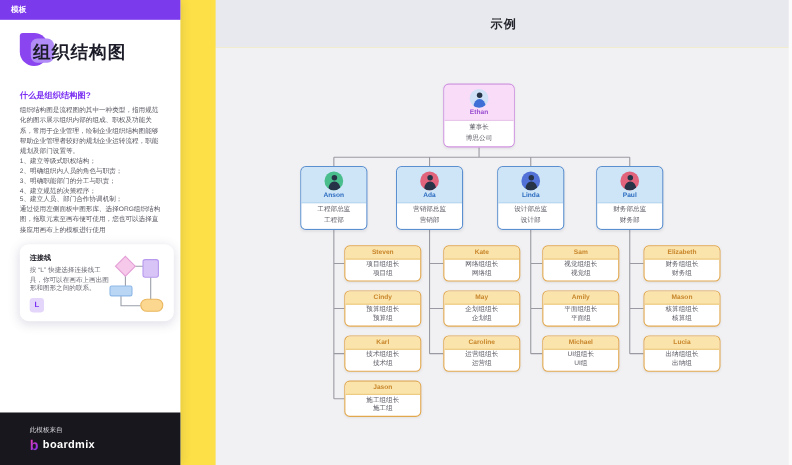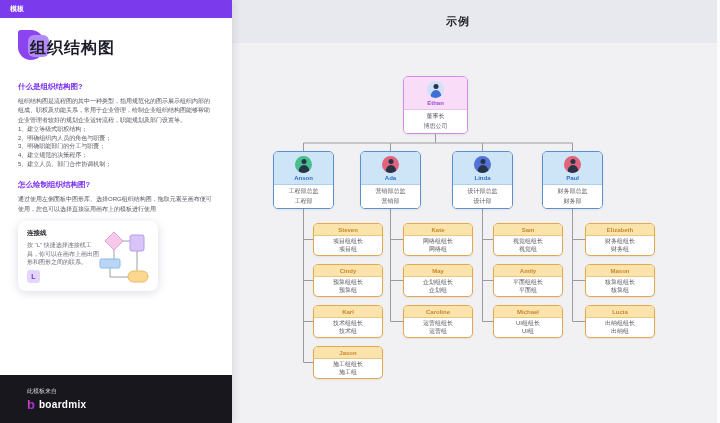--- a/index.html
+++ b/index.html
@@ -44,21 +44,21 @@
   .av-lav { background:#cfe0f7; } .av-green { background:#49bd8b; }
   .av-red { background:#e2637c; } .av-indigo { background:#5272d8; }
   .person { position:absolute; inset:0; }
   .person::before { content:""; position:absolute; top:3px; left:50%; transform:translateX(-50%);
                     width:5px; height:5px; border-radius:50%; background:#273347; }
   .person::after { content:""; position:absolute; top:9px; left:50%; transform:translateX(-50%);
                    width:11px; height:9px; border-radius:50% 50% 0 0 / 80% 80% 0 0; background:#273347; }
   .av-lav .person::after { background:#3d6fd6; }
 
   
-  .sidebar { position:absolute; left:0; top:0; width:232px; height:423px; background:#fff; z-index:5;
+  .sidebar { position:absolute; left:0; top:0; width:164px; height:423px; background:#fff; z-index:5;
              box-shadow:2px 0 8px rgba(30,30,60,.10); display:flex; flex-direction:column; }
   .topbar { height:18px; flex:none; background:#7c3aed; color:#fff; font-size:7px; font-weight:bold;
             display:flex; align-items:center; padding:0 10px; }
   .side-content { flex:1; padding:10px 18px 0; overflow:hidden; }
   .title-wrap { position:relative; height:42px; }
   .blob { position:absolute; left:0px; top:2px; width:26px; height:30px; background:#8b45f0;
           border-radius:3px 14px 14px 14px; }
   .blob2 { position:absolute; left:10px; top:7px; width:21px; height:22px; background:#b18cf7; border-radius:6px; }
   .side-title { position:absolute; left:12px; top:10px; font-size:16px; font-weight:bold; color:#1c1c28; letter-spacing:1px; }
   .sec-h { color:#7b2ff2; font-size:7.5px; font-weight:bold; margin:12px 0 5px; }
@@ -273,21 +273,20 @@
       <p class="sec-p">组织结构图是流程图的其中一种类型，指用规范化的图示展示组织内部的组成、职权及功能关系，常用于企业管理，绘制企业组织结构图能够帮助企业管理者较好的规划企业运转流程，职能规划及部门设置等。</p>
 
       <div>
         <div class="use-item">1、建立等级式职权结构；</div>
         <div class="use-item">2、明确组织内人员的角色与职责；</div>
         <div class="use-item">3、明确职能部门的分工与职责；</div>
         <div class="use-item">4、建立规范的决策程序；</div>
         <div class="use-item">5、建立人员、部门合作协调机制；</div>
       </div>
 
-      <div class="sec-h">怎么绘制组织结构图?</div>
       <p class="sec-p">通过使用左侧面板中图形库、选择ORG组织结构图，拖取元素至画布便可使用，您也可以选择直接应用画布上的模板进行使用</p>
 
 
       <div class="tip-card">
         <div class="tip-title">连接线</div>
         <p class="tip-body">按 “L” 快捷选择连接线工具，你可以在画布上画出图形和图形之间的联系。</p>
         <div class="key-badge">L</div>
         <svg class="tip-art" width="60" height="56" viewBox="0 0 60 56">
           <path fill="none" stroke="#9aa0a8" stroke-width="1" d="M22 21 V30 M31 12 H38 M45 22 V42 M18 39 V48 H36"></path>
           <polygon points="22,3 31,12 22,21 13,12" fill="#f6c9ea" stroke="#e39ed6" stroke-width="1"></polygon>

